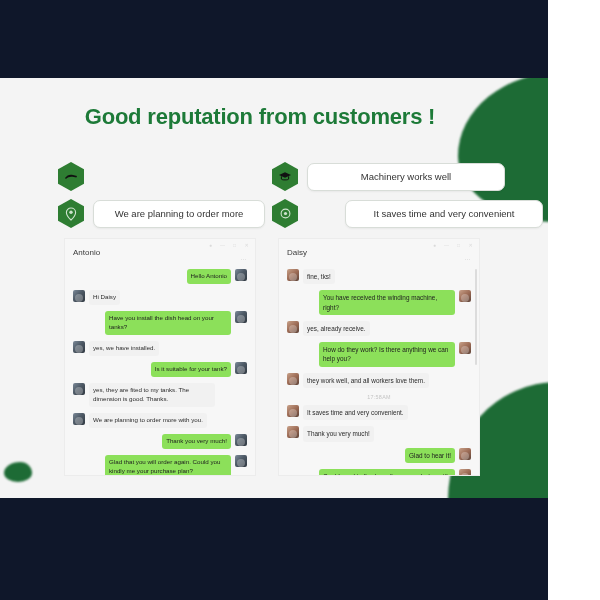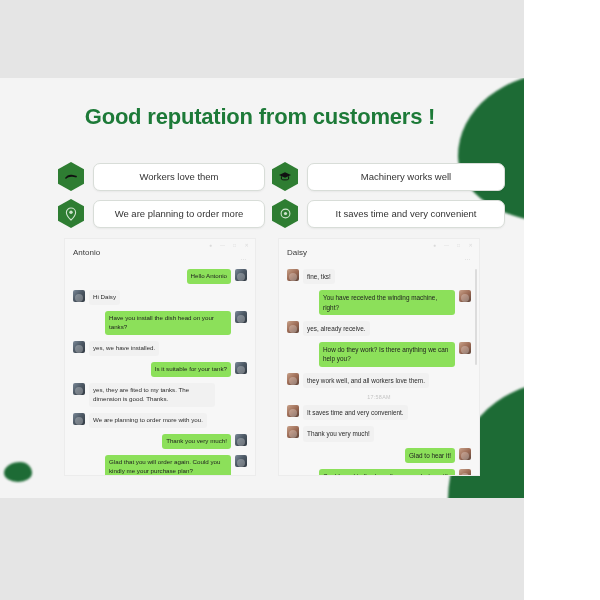--- a/index.html
+++ b/index.html
@@ -5,22 +5,23 @@
   html,body{margin:0;padding:0;}
   body{
     width:600px;height:600px;
     background:#ffffff;
     font-family:"Liberation Sans",sans-serif;
     overflow:hidden;
   }
   #stage{
     position:relative;
     width:524px;height:600px;
-    background:#e5e5e5;
-    overflow:hidden;
+    background:#0f172a;
+    overflow:hidden;
+    padding-left:24px;
   }
   
   .canvas{
     position:absolute;
     left:0;top:78px;
     width:600px;height:420px;
     background:#f4f4f4;
     overflow:hidden;
   }
   
@@ -71,21 +72,21 @@
     display:flex;align-items:center;justify-content:center;
     padding:0 14px;
     font-size:9.5px;
     color:#333;
     box-shadow:0 1px 2px rgba(0,0,0,.05);
     white-space:nowrap;
   }
   .pill.w1{width:142px;}
   .pill.w2{width:142px;}
   .pill.w3{width:168px;}
-  .pill.w4{width:168px;}
+  .pill.w4{width:168px;margin-left:38px;}
   
   .chat{
     position:absolute;
     background:#f7f7f7;
     border:1px solid #ececec;
     overflow:hidden;
   }
   .chat-head{
     position:relative;
     height:26px;
@@ -176,21 +177,20 @@
   </div>
 
   <div class="title">Good reputation from customers !</div>
 
   <div class="badge-row" style="left:58px;top:162px;">
     <span class="hexicon">
       <svg width="14" height="10" viewBox="0 0 14 10">
         <path d="M1 6 C3 3,6 2,9 3 L13 4 L12.4 5.6 L8.6 4.8 C6.4 4.3,3.8 5.1,1.9 6.9 Z" fill="#111"></path>
       </svg>
     </span>
-    <span class="pill w1">Workers love them</span>
   </div>
 
   <div class="badge-row" style="left:272px;top:162px;">
     <span class="hexicon">
       <svg width="14" height="11" viewBox="0 0 14 11">
         <path d="M7 1.2 L13 4 L7 6.8 L1 4 Z" fill="#111"></path>
         <path d="M3.4 5.3 L3.4 8 C3.4 9.2,10.6 9.2,10.6 8 L10.6 5.3" fill="none" stroke="#111" stroke-width="1"></path>
       </svg>
     </span>
     <span class="pill w3">Machinery works well</span>

